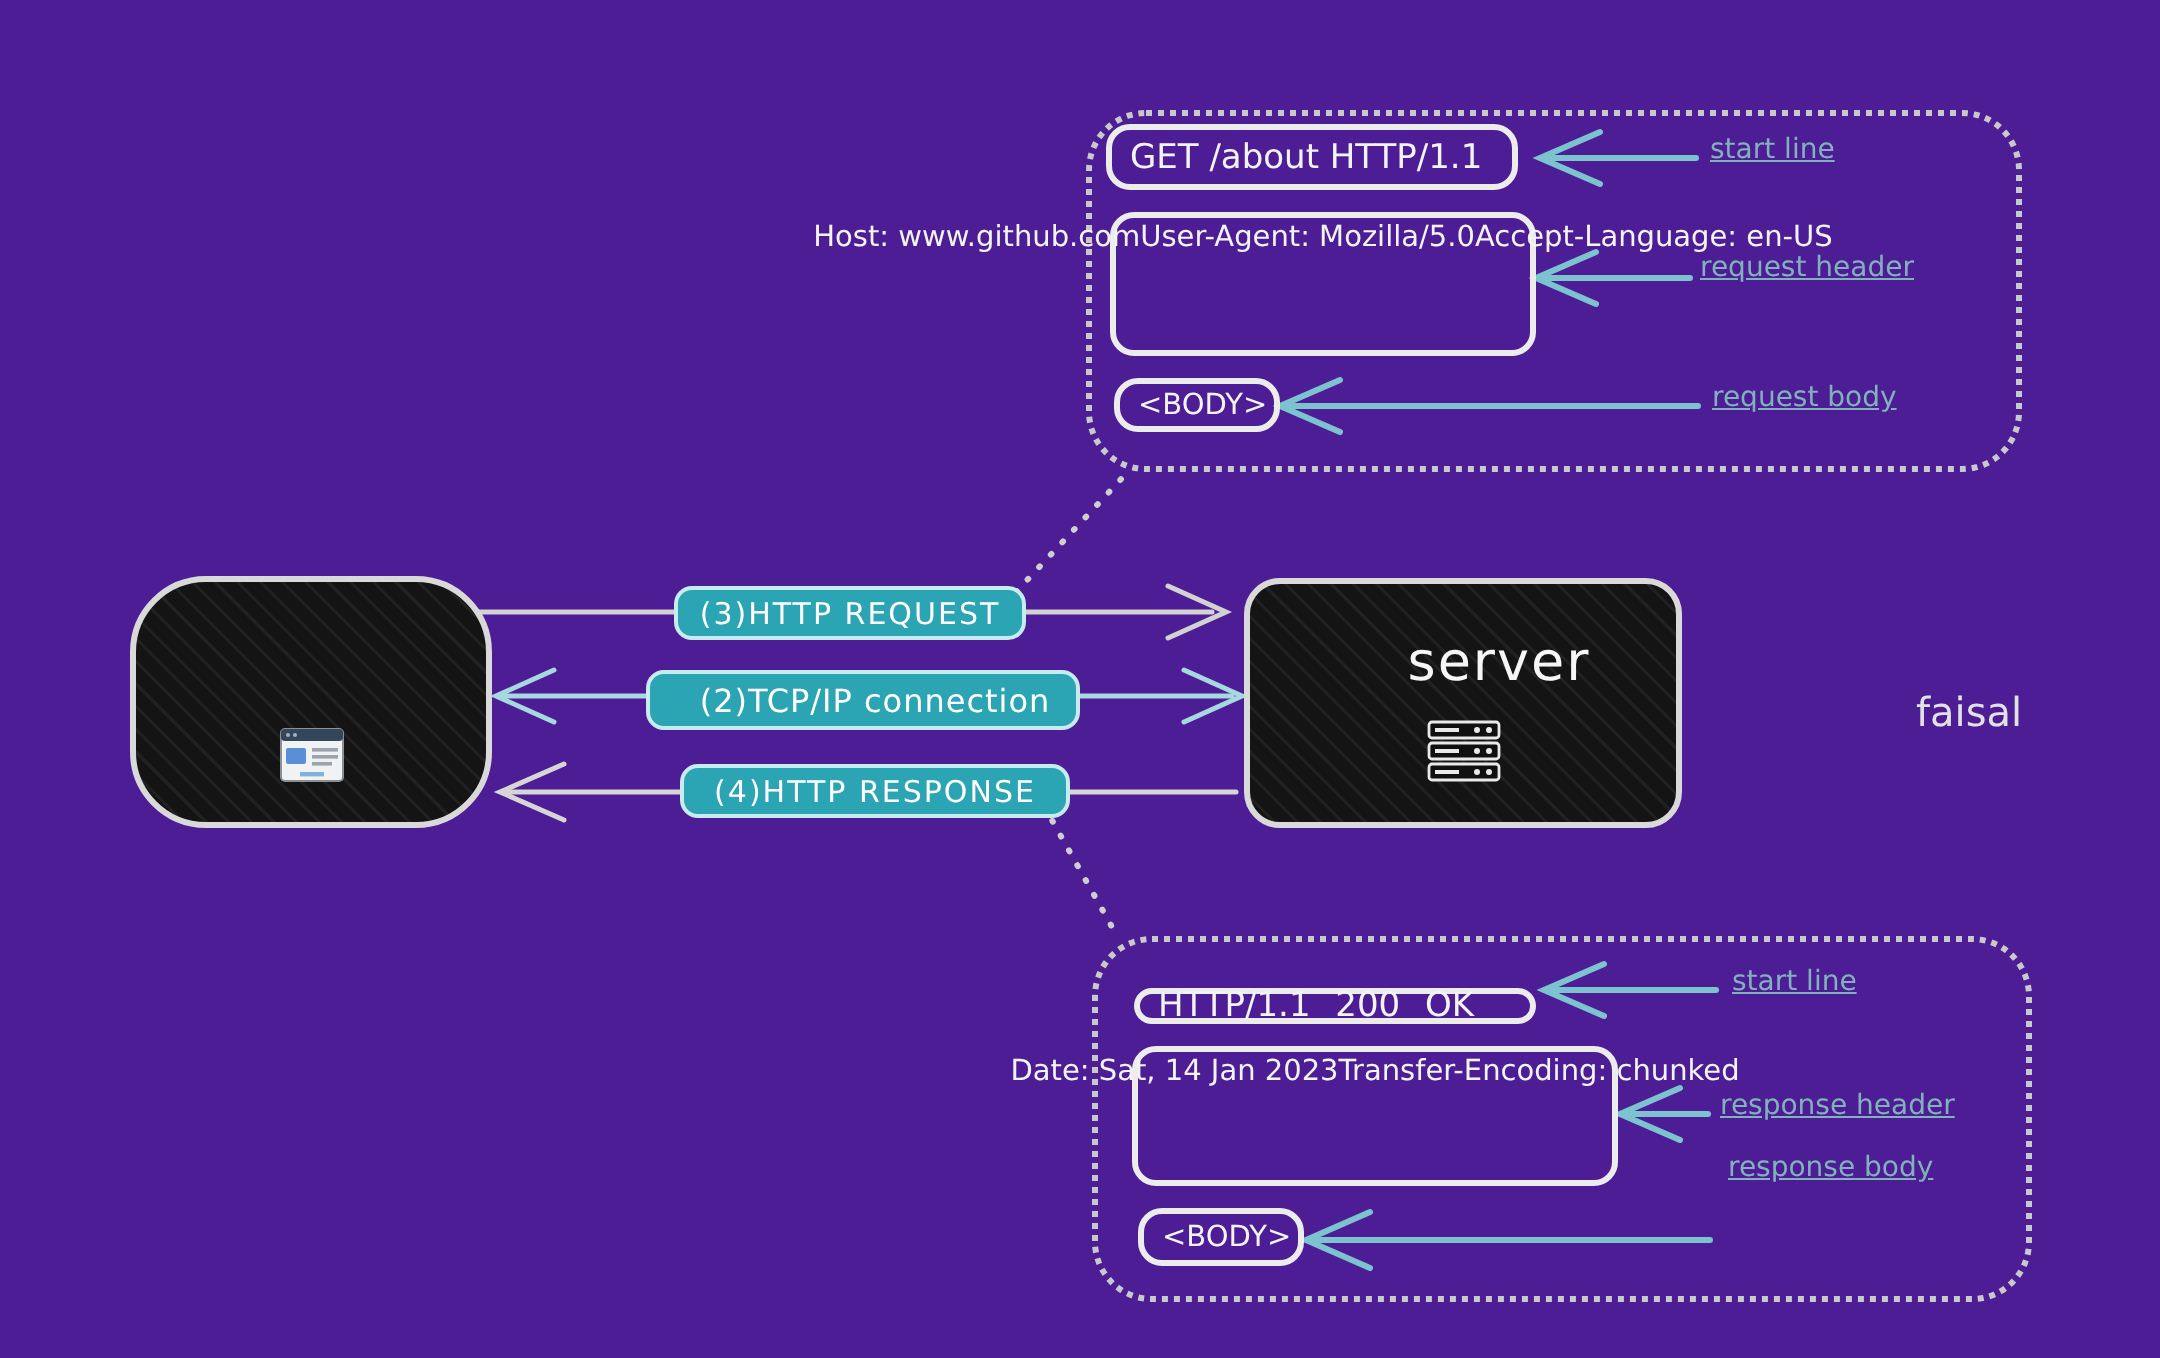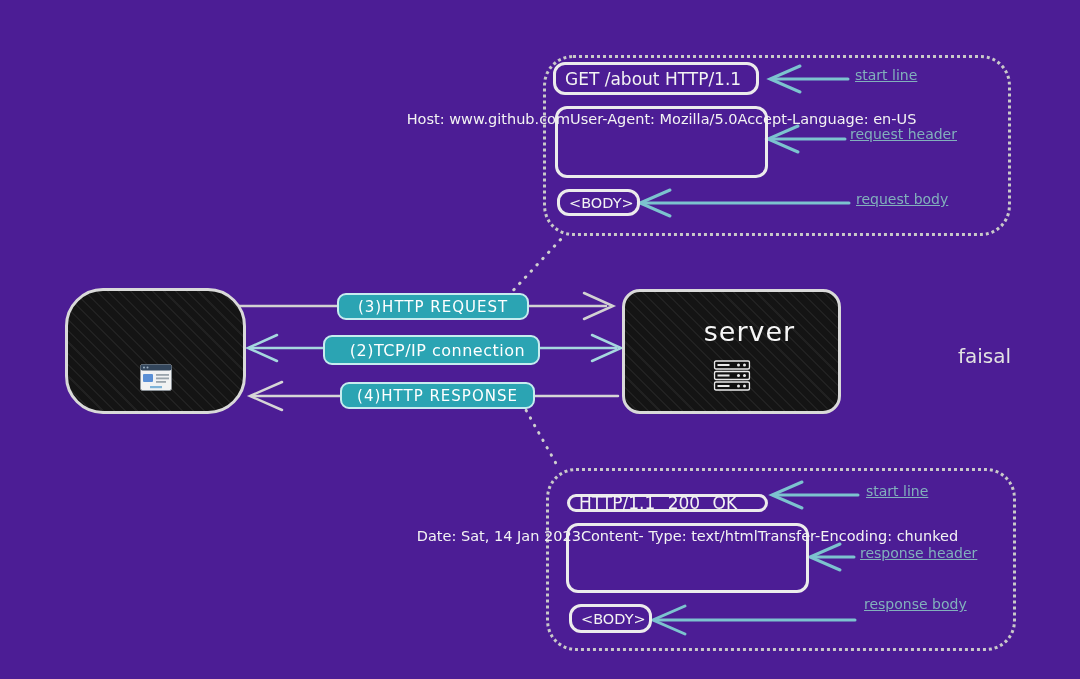--- a/index.html
+++ b/index.html
@@ -51,21 +51,21 @@
     font-size:14px;
     z-index:3;
     white-space:nowrap;
     text-decoration:underline;
   }
   #req-annot-start  {left:855px;top:67px;}
   #req-annot-header {left:850px;top:126px;}
   #req-annot-body   {left:856px;top:191px;}
   #resp-annot-start {left:866px;top:483px;}
   #resp-annot-header{left:860px;top:545px;}
-  #resp-annot-body  {left:864px;top:596px;}
+  #resp-annot-body  {left:864px;top:576px;}
 
   
   .node{
     position:absolute;
     border:3px solid #d9d9d9;
     background:
       repeating-linear-gradient(45deg, rgba(255,255,255,0.055) 0 1.5px, rgba(255,255,255,0) 1.5px 8px),
       #141414;
     z-index:2;
     text-align:center;
@@ -84,21 +84,21 @@
     background:#2ba4b3;
     border:2px solid #c6ecef;
     border-radius:9px;
     color:#ffffff;
     display:flex;align-items:center;justify-content:center;
     z-index:4;
     letter-spacing:1px;
     box-sizing:border-box;
     white-space:nowrap;
   }
-  #pill-request {left:337px;top:293px;width:192px;height:27px;font-size:15px;}
+  #pill-request {left:337px;top:293px;width:176px;height:27px;font-size:15px;}
   #pill-tcp     {left:323px;top:335px;width:217px;height:30px;font-size:16px;letter-spacing:0.5px;padding-left:12px;}
   #pill-response{left:340px;top:382px;width:195px;height:27px;font-size:15px;}
 
   
   #signature{
     position:absolute;left:958px;top:344px;
     color:#e2e2e2;font-size:20px;z-index:3;
   }
 </style>
 </head>
@@ -176,21 +176,20 @@
   <span class="annot" id="req-annot-header">request header</span>
   <span class="annot" id="req-annot-body">request body</span>
 
   <div class="dotted-panel" id="response-panel"></div>
 
   <div class="wbox" id="resp-start-box">
     <span>HTTP/1.1 200 OK</span>
   </div>
   <div class="wbox multi" id="resp-header-box">
     <span>Date: Sat, 14 Jan 2023</span>
-    <span>Content- Type: text/html</span>
     <span>Transfer-Encoding: chunked</span>
   </div>
   <div class="wbox" id="resp-body-box">
     <span>&lt;BODY&gt;</span>
   </div>
 
   <span class="annot" id="resp-annot-start">start line</span>
   <span class="annot" id="resp-annot-header">response header</span>
   <span class="annot" id="resp-annot-body">response body</span>
 

